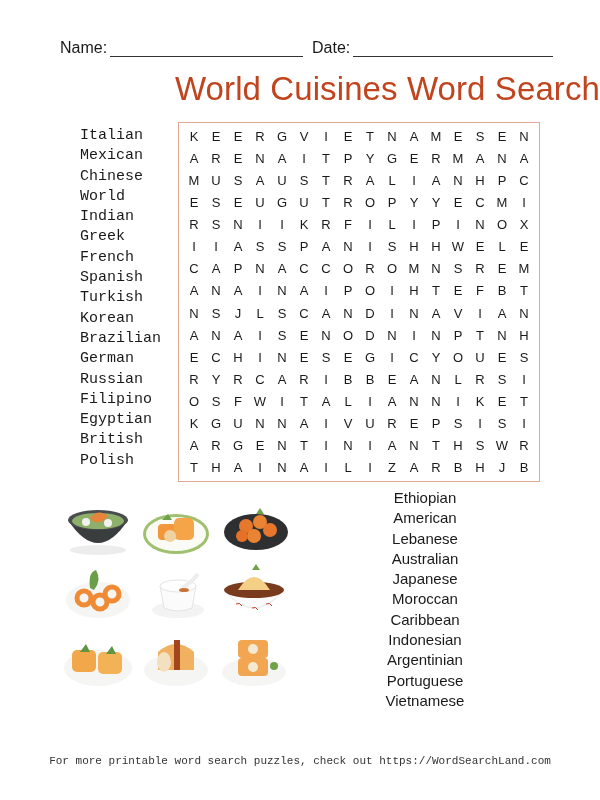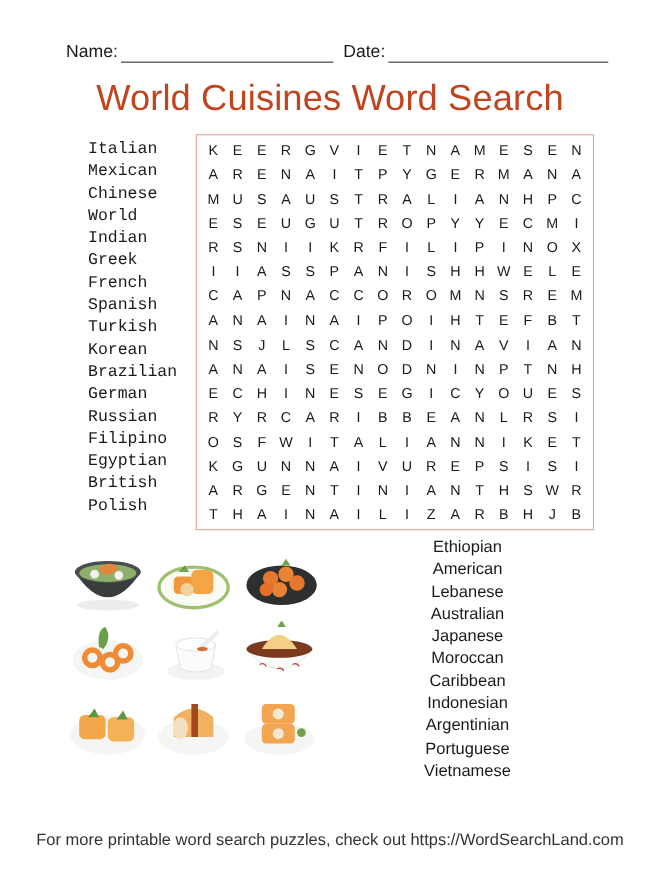--- a/index.html
+++ b/index.html
@@ -6,21 +6,21 @@
     html, body { width: 600px; height: 800px; background: #ffffff; overflow: hidden; }
     body { position: relative; font-family: "Liberation Sans", "DejaVu Sans", sans-serif; color: #1a1a1a; }
     .field { position: absolute; white-space: nowrap; display: flex; align-items: flex-end; }
     .field .line { display: inline-block; border-bottom: 1px solid #333; height: 11px; margin-left: 3px; }
     .name-field { left: 60px; top: 39px; }
     .name-field .line { width: 193px; }
     .date-field { left: 312px; top: 39px; }
     .date-field .line { width: 200px; }
 
     .title {
-      position: absolute; top: 70px; left: 0; width: 600px; text-align: center;
+      position: absolute; top: 70px; left: 0; width: 600px; text-align: right;
       font-size: 33px; color: #c0441e; font-weight: normal; letter-spacing: 0.1px;
     }
 
     .word-list-left {
       position: absolute; left: 80px; top: 126px; width: 80px; text-align: left; font-family: Liberation Mono, monospace;
     }
     .word-list-right {
       position: absolute; left: 360px; top: 488px; width: 130px; text-align: center;
     }
     .word { font-size: 15px; line-height: 20.3px; color: #1a1a1a; }
@@ -34,21 +34,21 @@
     .cell {
       display: flex; align-items: center; justify-content: center;
       font-size: 13px; color: #1a1a1a;
     }
 
     .foods { position: absolute; left: 58px; top: 498px; width: 230px; height: 200px; }
     .dish { position: absolute; width: 72px; height: 60px; }
 
     .footer {
       position: absolute; top: 755px; left: 0; width: 600px; text-align: center;
-      font-size: 15px; color: #333;
+      font-size: 11px; color: #333; font-family: Liberation Mono, monospace;
     }
   </style>
 </head>
 <body>
 
 <div class="field name-field">
   <span>Name:</span>
   <span class="line"></span>
 </div>
 <div class="field date-field">

